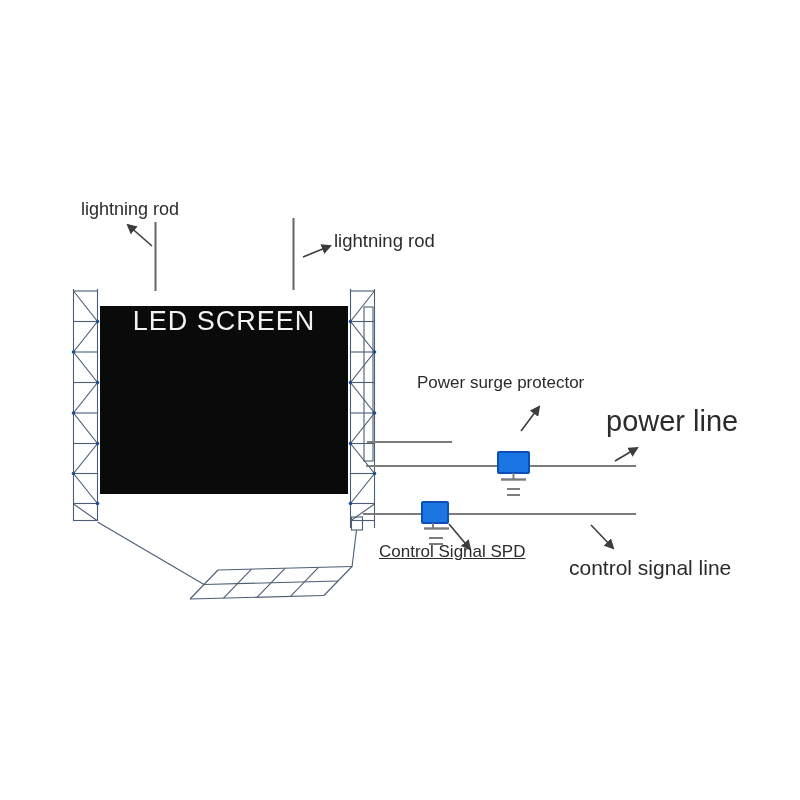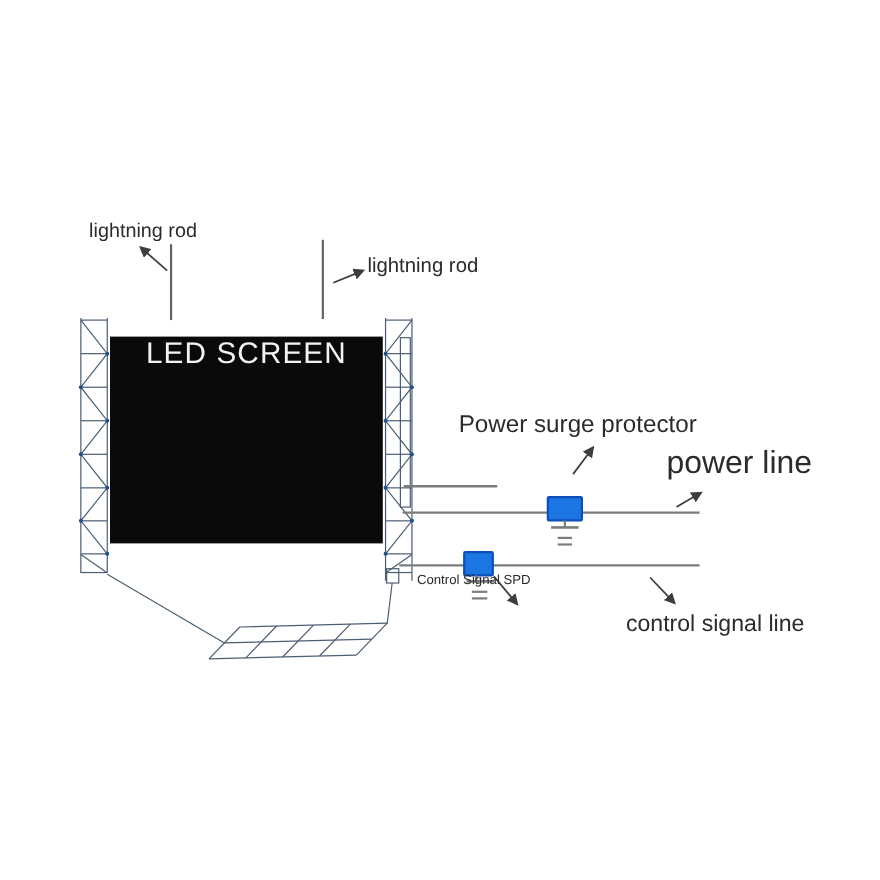--- a/index.html
+++ b/index.html
@@ -25,23 +25,23 @@
   .tnode{fill:var(--truss-node);}
   .gnd{stroke:var(--wire-gray);fill:none;}
   .arrowline{stroke:var(--arrow);stroke-width:1.6;fill:none;}
   .spdbox{fill:var(--spd-box-fill);stroke:var(--spd-box-border);stroke-width:2;}
   .led-screen{position:absolute;left:100px;top:306px;width:248px;height:188px;
     background:var(--screen-fill);display:flex;align-items:flex-start;justify-content:center;}
   .led-screen span{color:var(--screen-text);font-size:27px;letter-spacing:1px;}
   .label{position:absolute;color:var(--label-text);white-space:nowrap;}
   .lbl-rod-left{left:81px;top:199px;font-size:18px;}
   .lbl-rod-right{left:334px;top:230px;font-size:18.5px;}
-  .lbl-psp{left:417px;top:373px;font-size:22px;}
+  .lbl-psp{left:417px;top:373px;font-size:17px;}
   .lbl-powerline{left:606px;top:405px;font-size:29px;}
-  .lbl-csspd{left:379px;top:520px;font-size:12px;}
+  .lbl-csspd{left:379px;top:542px;font-size:17px;text-decoration:underline;}
   .lbl-csline{left:569px;top:556px;font-size:21px;}
 </style>
 </head>
 <body>
 
 <div class="stage">
 
   <svg width="800" height="800" viewBox="0 0 800 800">
     <defs>
       <marker id="arr" viewBox="0 0 10 10" refX="8" refY="5" markerWidth="6.5" markerHeight="6.5" orient="auto-start-reverse">

